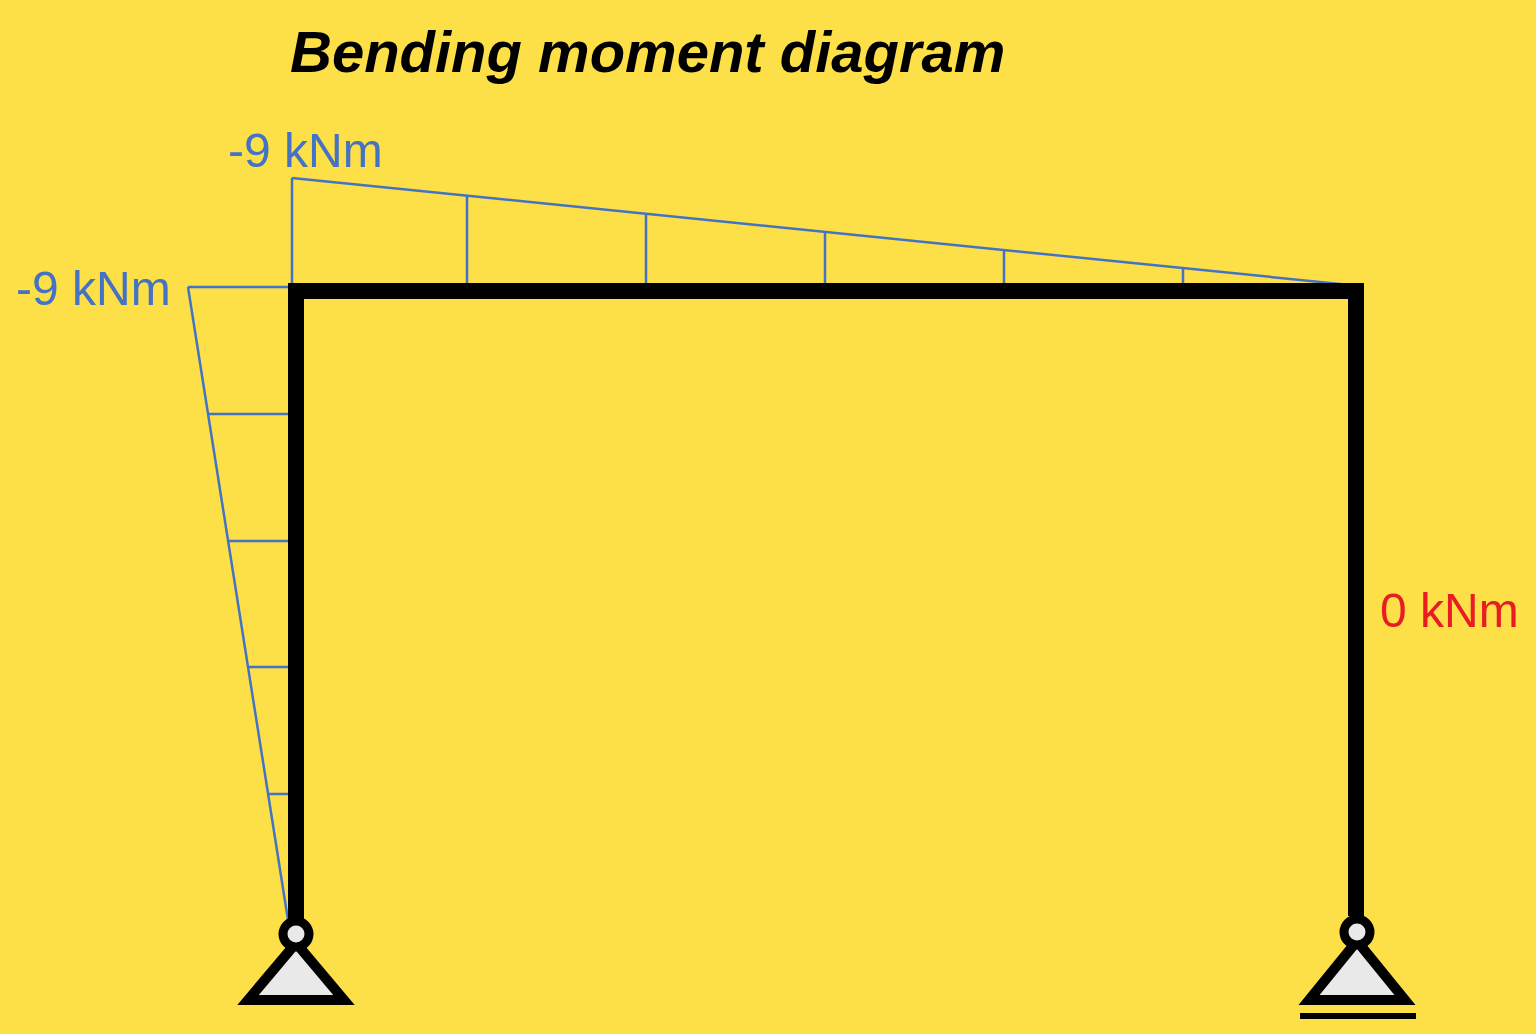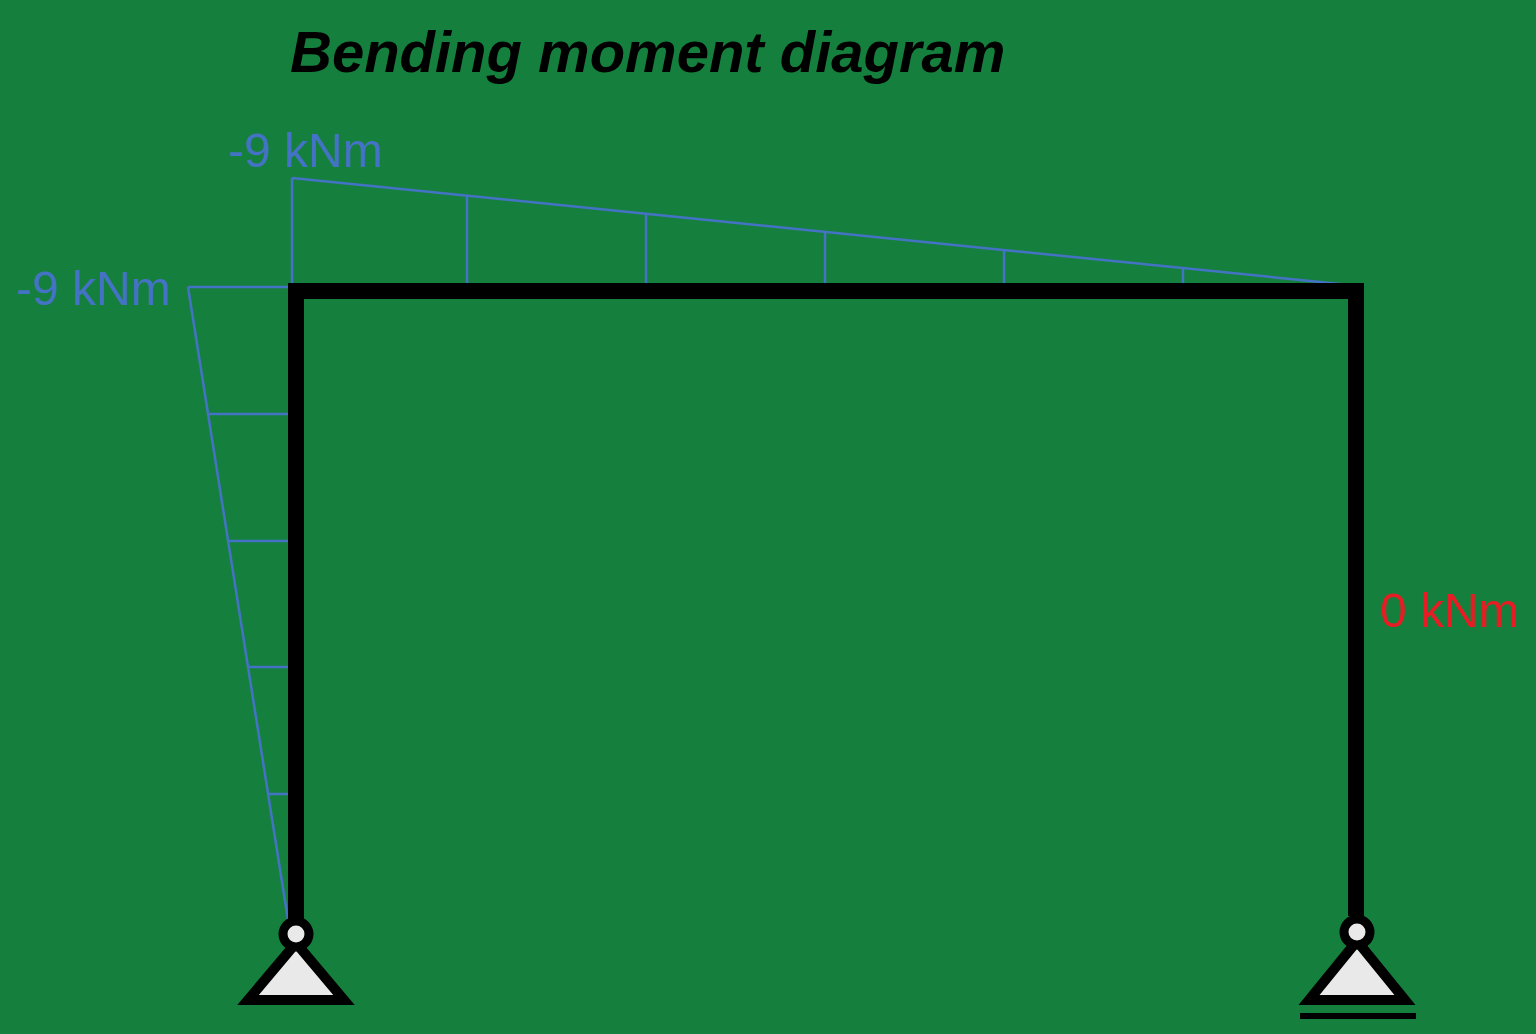--- a/index.html
+++ b/index.html
@@ -4,21 +4,21 @@
 <style>
   html, body {
     margin: 0;
     padding: 0;
     background: #ffffff;
   }
   .canvas {
     position: relative;
     width: 1536px;
     height: 1034px;
-    background: #15803d;
+    background: #fde047;
     font-family: "Liberation Sans", sans-serif;
   }
   svg { display: block; }
 
   .title-text {
     fill: var(--frame-black, #000);
     font-family: "Liberation Sans", sans-serif;
     font-size: 58px;
     font-weight: 700;
     font-style: italic;

